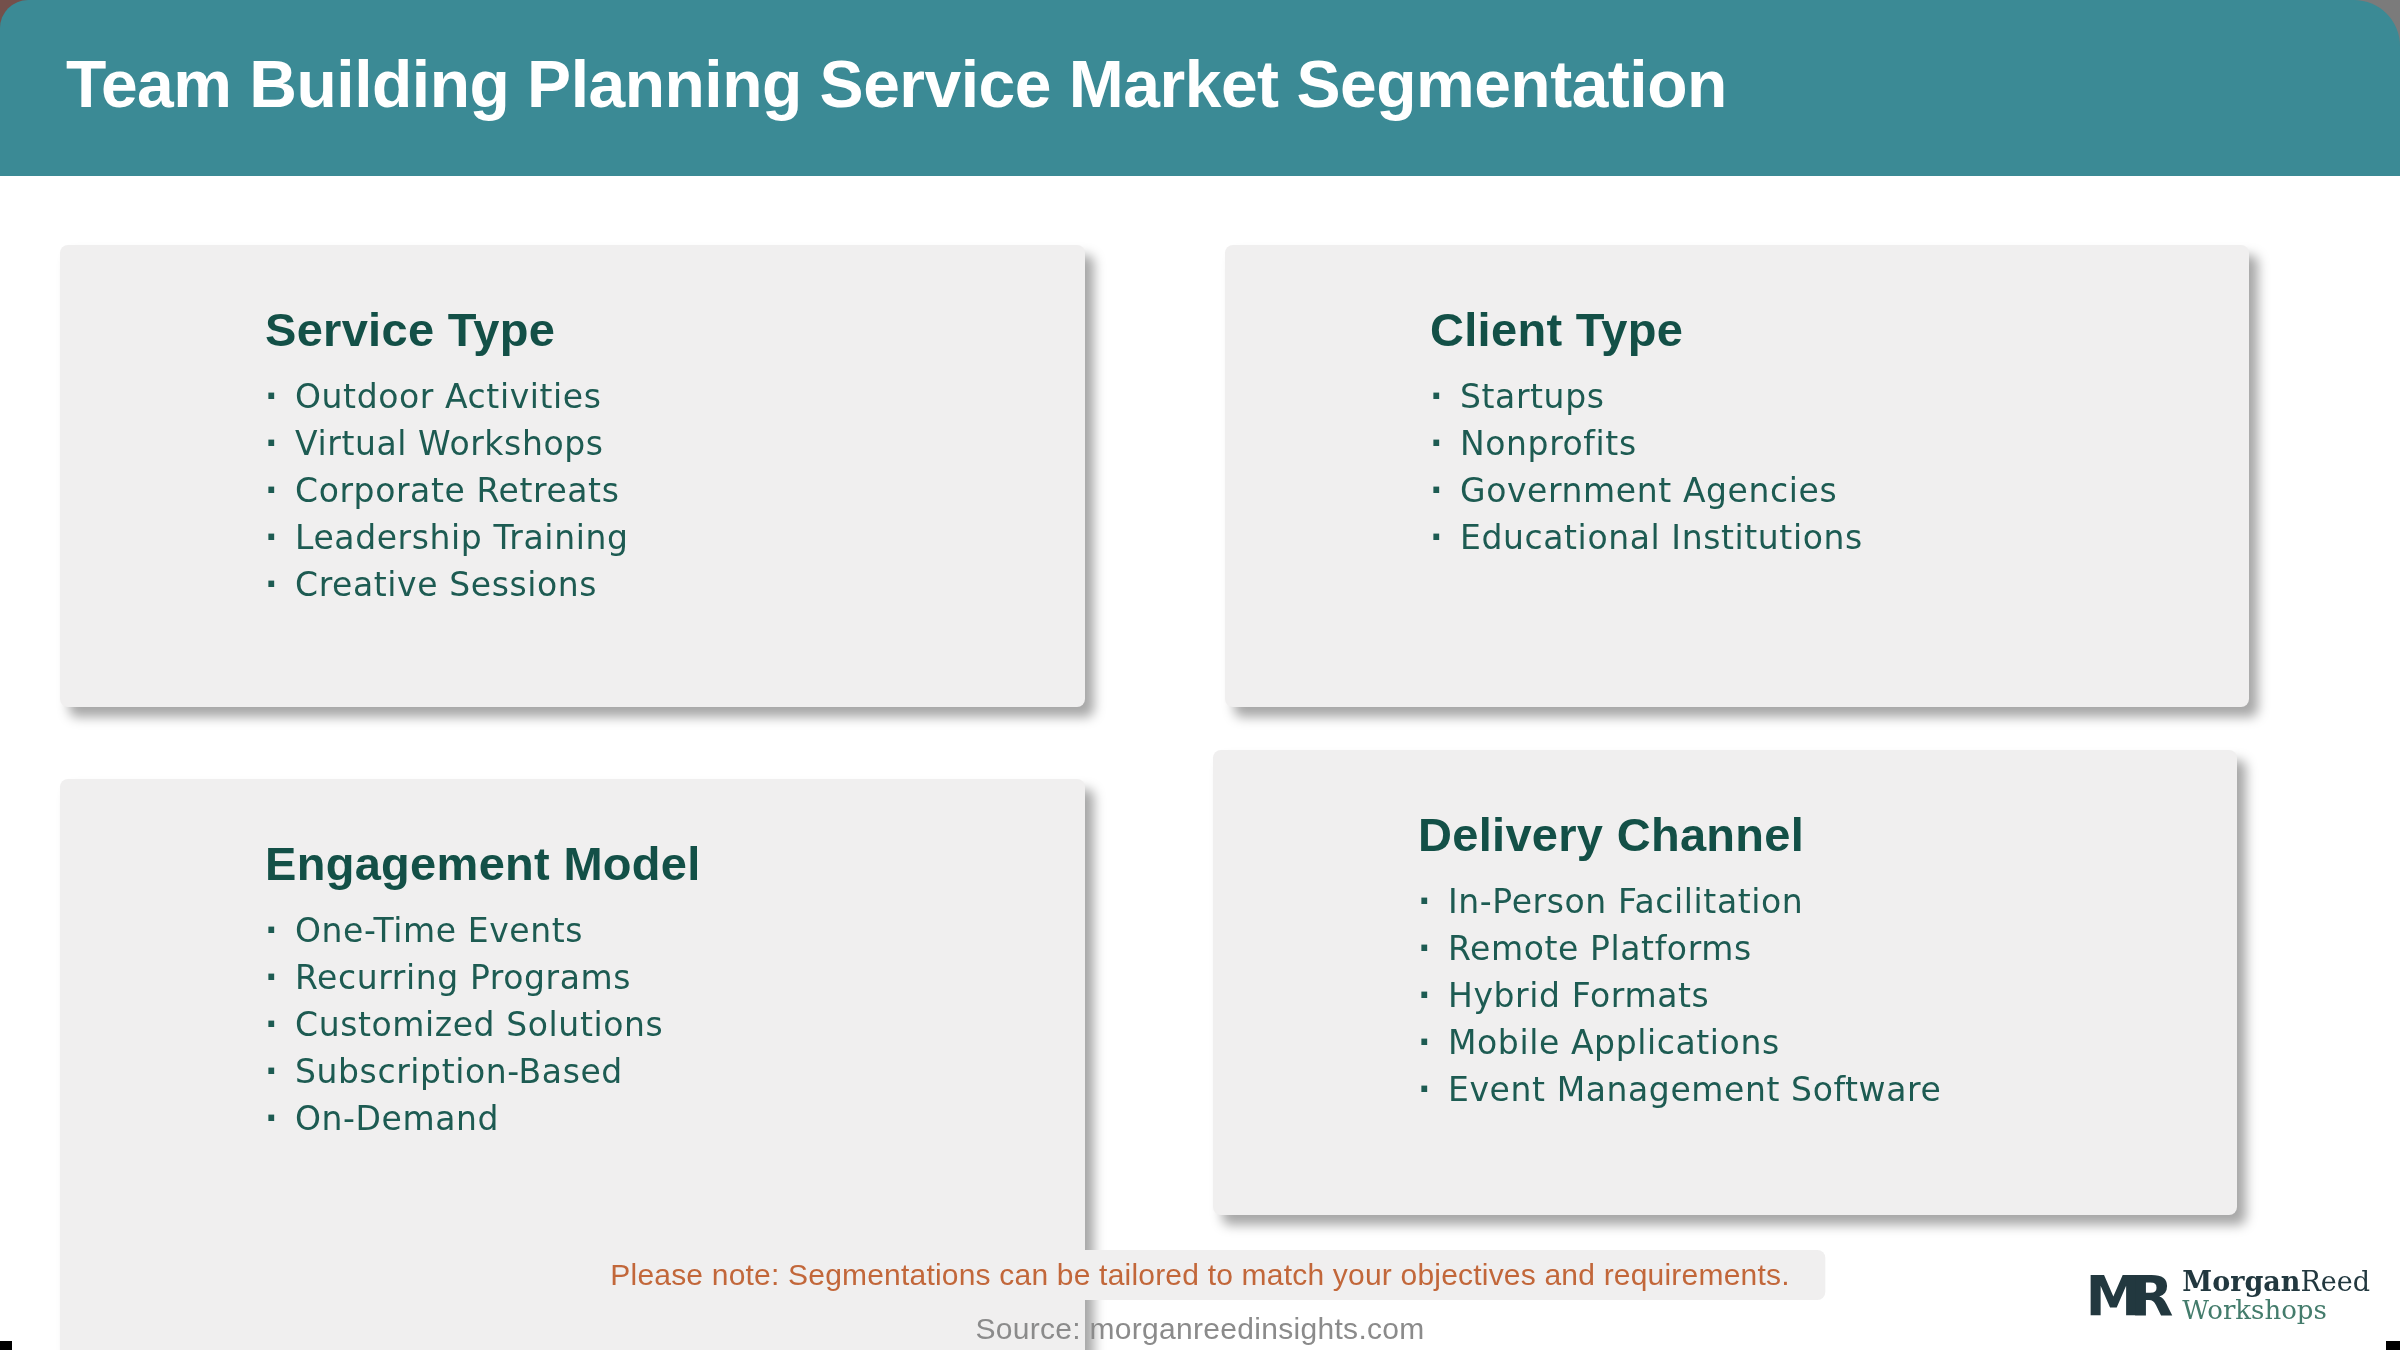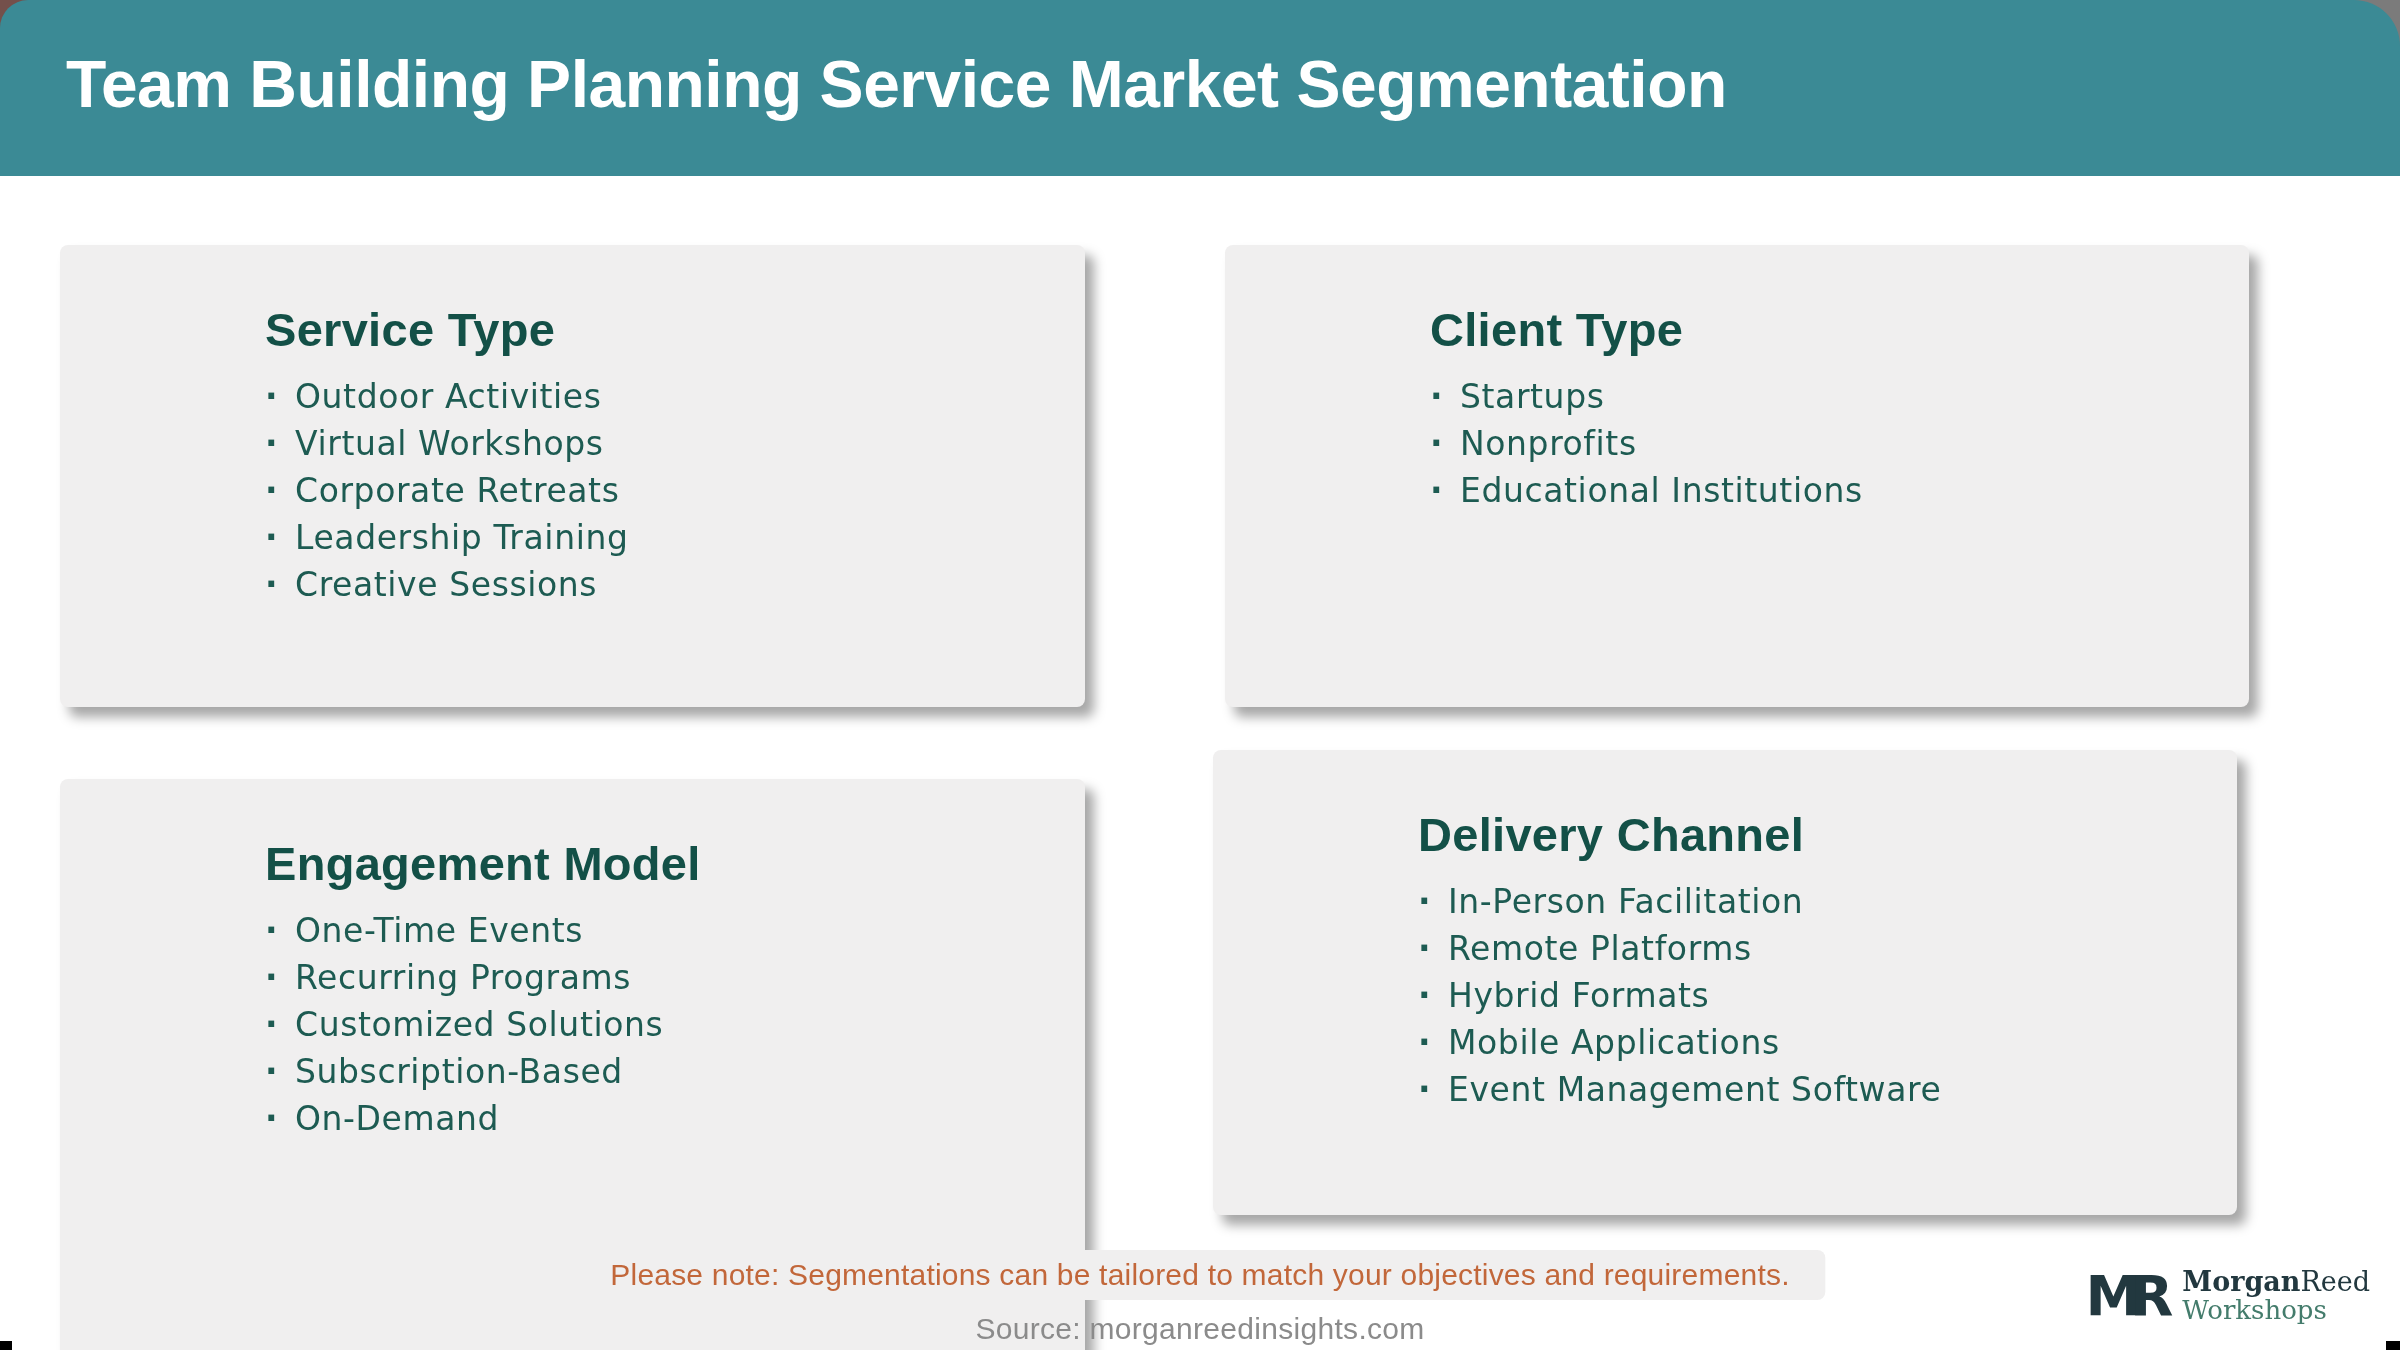--- a/index.html
+++ b/index.html
@@ -151,20 +151,21 @@
         <div class="item"><span class="bullet">·</span><span>Leadership Training</span></div>
         <div class="item"><span class="bullet">·</span><span>Creative Sessions</span></div>
       </div>
   </section>
 
   <section class="card card2">
     <h2>Client Type</h2>
     <div class="items">
         <div class="item"><span class="bullet">·</span><span>Startups</span></div>
         <div class="item"><span class="bullet">·</span><span>Nonprofits</span></div>
+        <div class="item"><span class="bullet">·</span><span>Government Agencies</span></div>
         <div class="item"><span class="bullet">·</span><span>Educational Institutions</span></div>
       </div>
   </section>
 
   <section class="card card3">
     <h2>Engagement Model</h2>
     <div class="items">
         <div class="item"><span class="bullet">·</span><span>One-Time Events</span></div>
         <div class="item"><span class="bullet">·</span><span>Recurring Programs</span></div>
         <div class="item"><span class="bullet">·</span><span>Customized Solutions</span></div>

